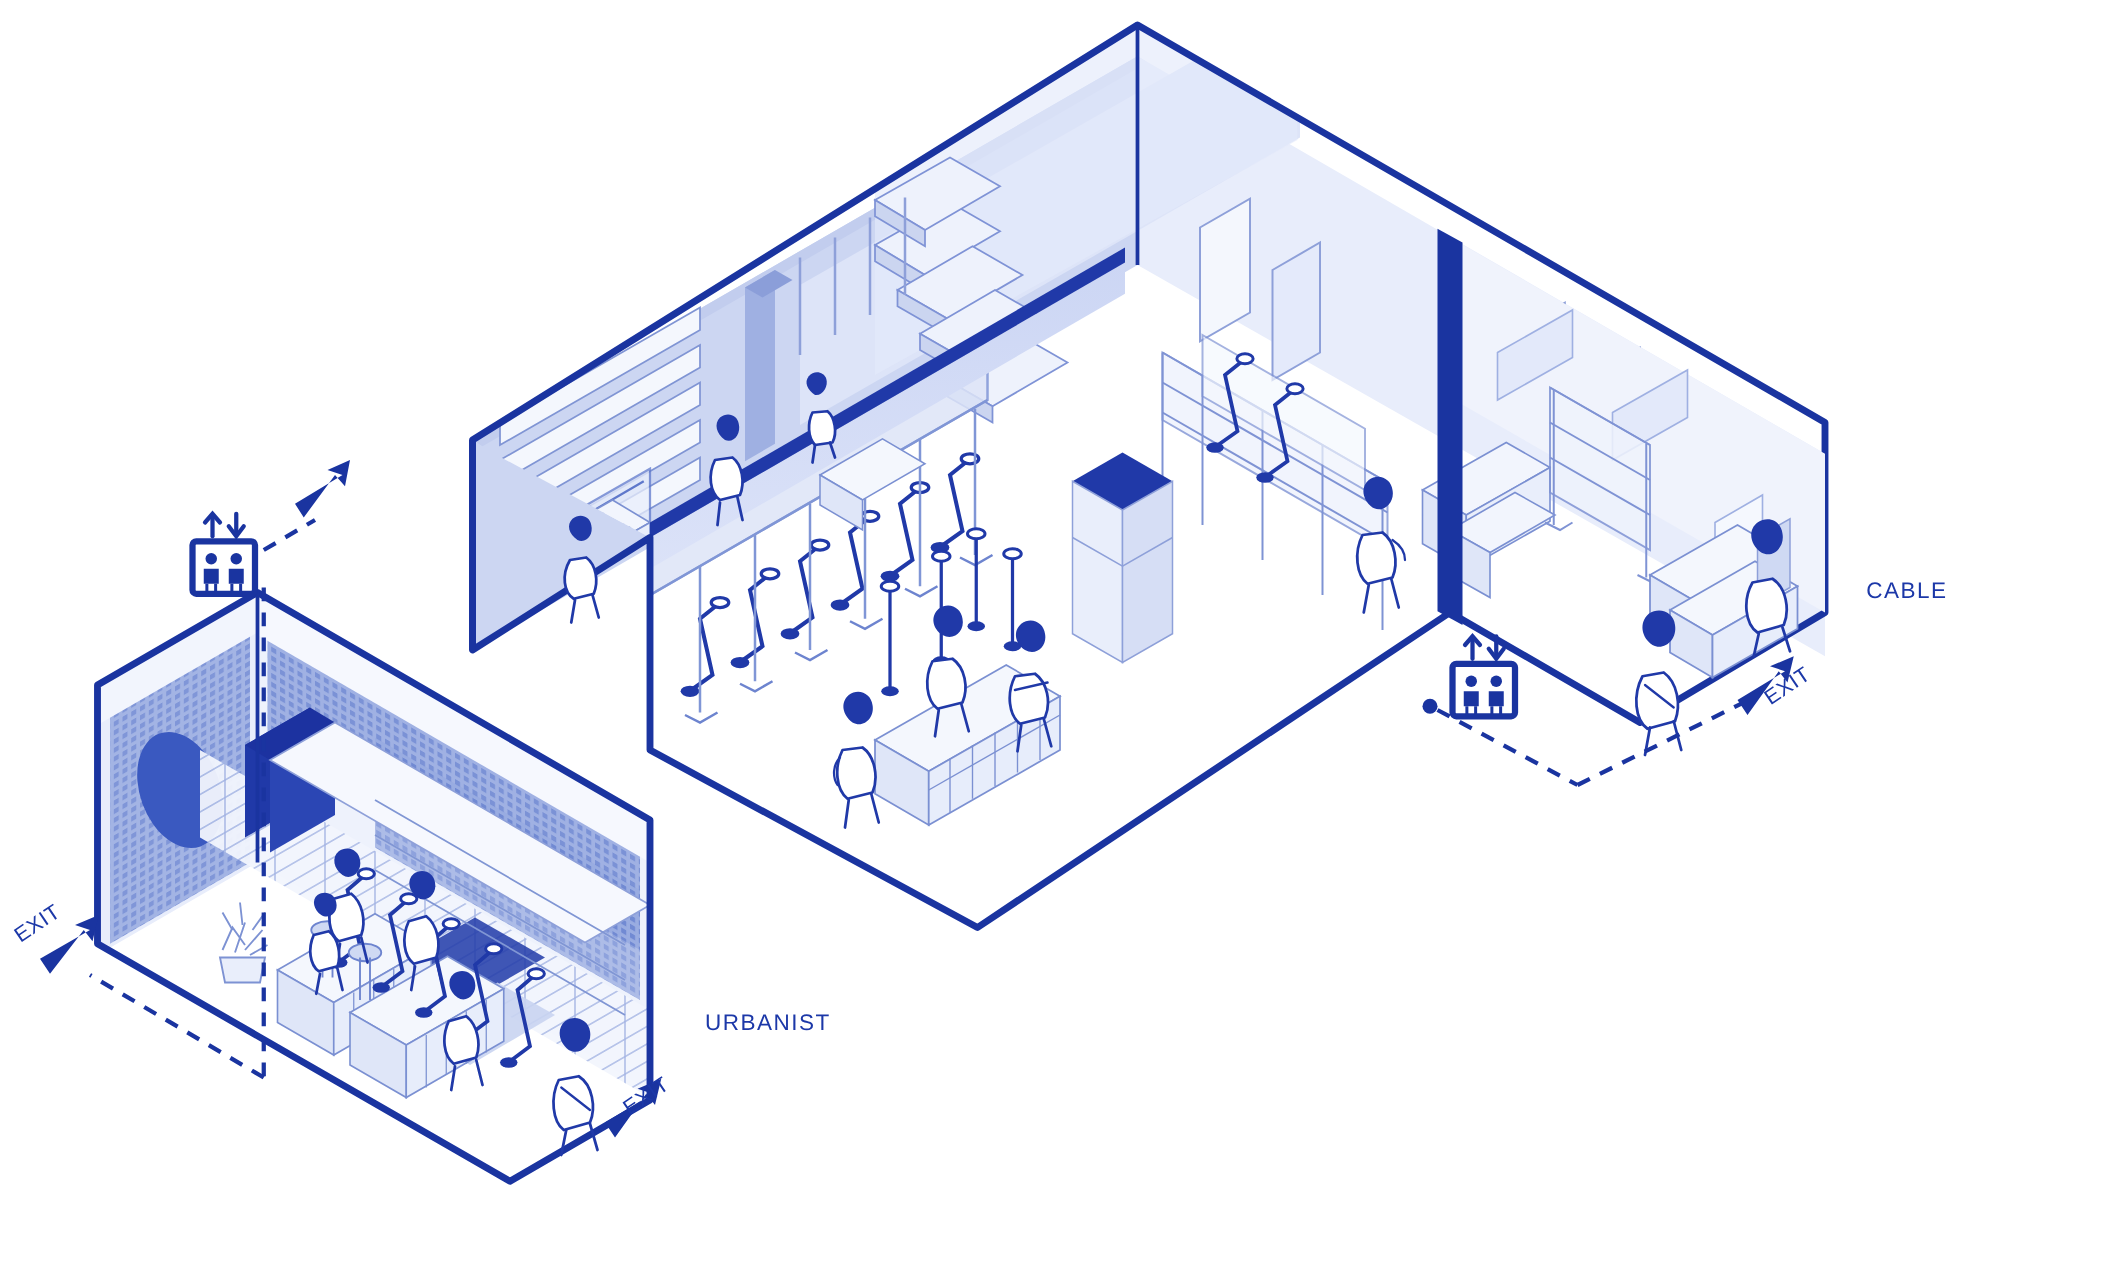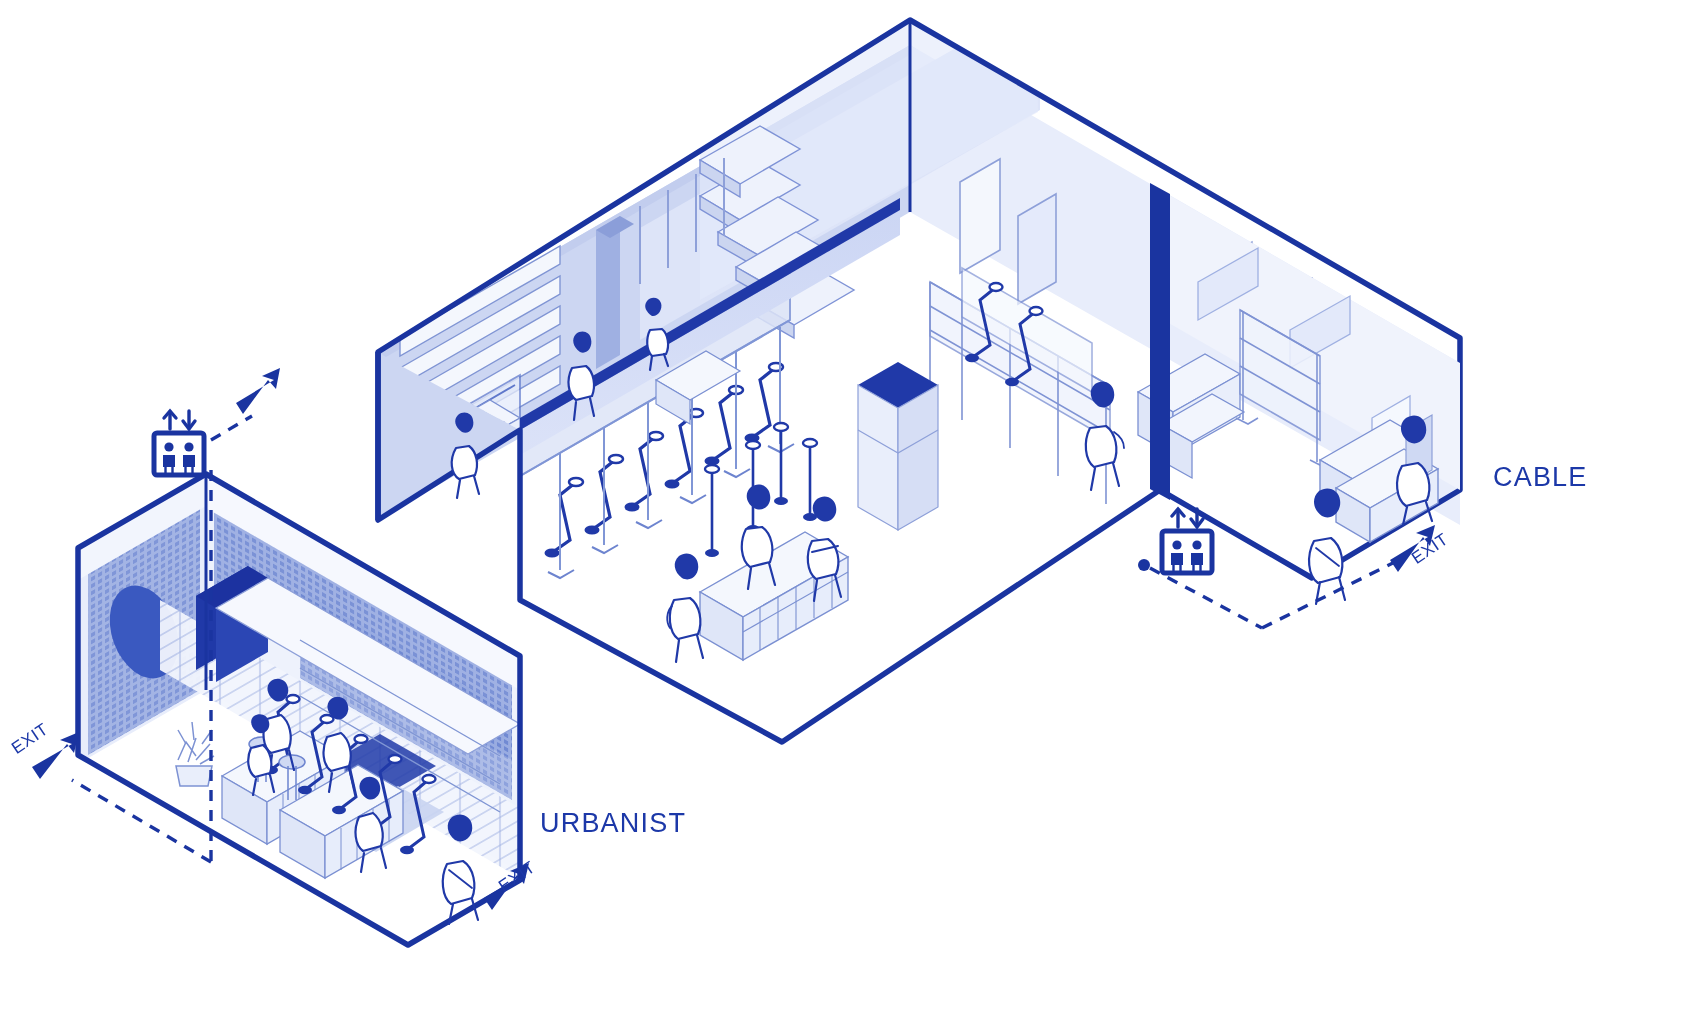--- a/index.html
+++ b/index.html
@@ -19,28 +19,28 @@
     height: 1015px;
     background: #ffffff;
   }
   #scene {
     position: absolute;
     inset: 0;
   }
   .room-label {
     position: absolute;
     font-family: "Liberation Sans", sans-serif;
-    font-size: 27px;
+    font-size: 18px;
     letter-spacing: 1.2px;
     color: #1c38a8;
     font-weight: 400;
     white-space: nowrap;
   }
   #label-cable { left: 1493px; top: 462px; }
-  #label-urbanist { left: 540px; top: 808px; }
+  #label-urbanist { left: 564px; top: 808px; }
 
   .exit-label {
     position: absolute;
     font-family: "Liberation Sans", sans-serif;
     font-size: 17px;
     letter-spacing: 0.6px;
     color: #1c38a8;
     white-space: nowrap;
   }
   #exit-left {

